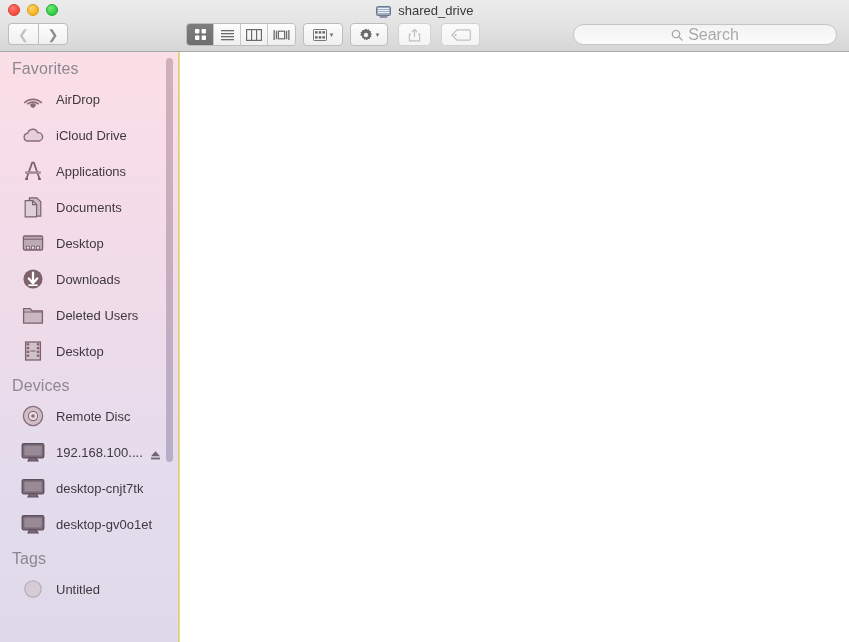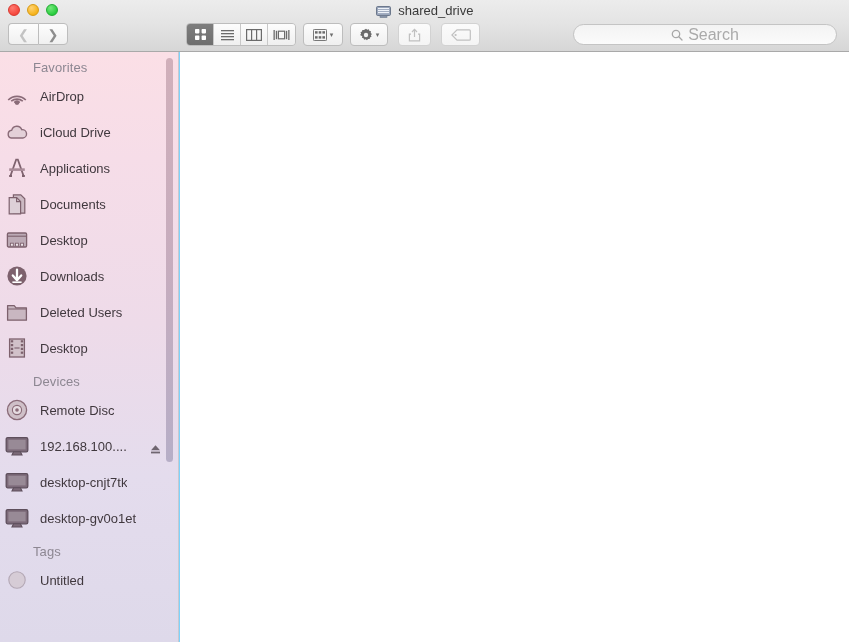--- a/index.html
+++ b/index.html
@@ -12,21 +12,21 @@
     height: 642px;
     overflow: hidden;
     font-family: "Liberation Sans", sans-serif;
     -webkit-font-smoothing: antialiased;
   }
   #window {
     position: relative;
     width: 849px;
     height: 642px;
     overflow: hidden;
-    background: #7dd3fc;
+    background: #fde047;
   }
 
   
   #titlebar {
     position: absolute;
     left: 0; top: 0;
     width: 849px;
     height: 52px;
     background: linear-gradient(to bottom, #ececec 0%, #e4e4e4 45%, #d6d6d6 100%);
     border-bottom: 1px solid #a9a9a9;
@@ -149,31 +149,30 @@
     position: absolute;
     left: 0; top: 52px;
     width: 179px;
     height: 590px;
     background: linear-gradient(to bottom, #fbdfe6 0%, #f6dde8 18%, #eedbe9 46%, #e4dced 72%, #ded9ea 100%);
     border-right: 1px solid #c9c9cf;
     box-sizing: border-box;
     overflow: hidden;
   }
   .section-header {
-    font-size: 13px;
+    font-size: 16px;
     color: #8d8792;
     padding: 8px 0 3px 12px;
     letter-spacing: 0.1px;
-    margin-left: 21px;
   }
   .side-row {
     height: 36px;
     display: flex;
     align-items: center;
-    padding-left: 4px;
+    padding-left: 20px;
     box-sizing: border-box;
     position: relative;
   }
   .side-icon {
     width: 26px;
     height: 26px;
     flex: 0 0 26px;
     display: flex;
     align-items: center;
     justify-content: center;

